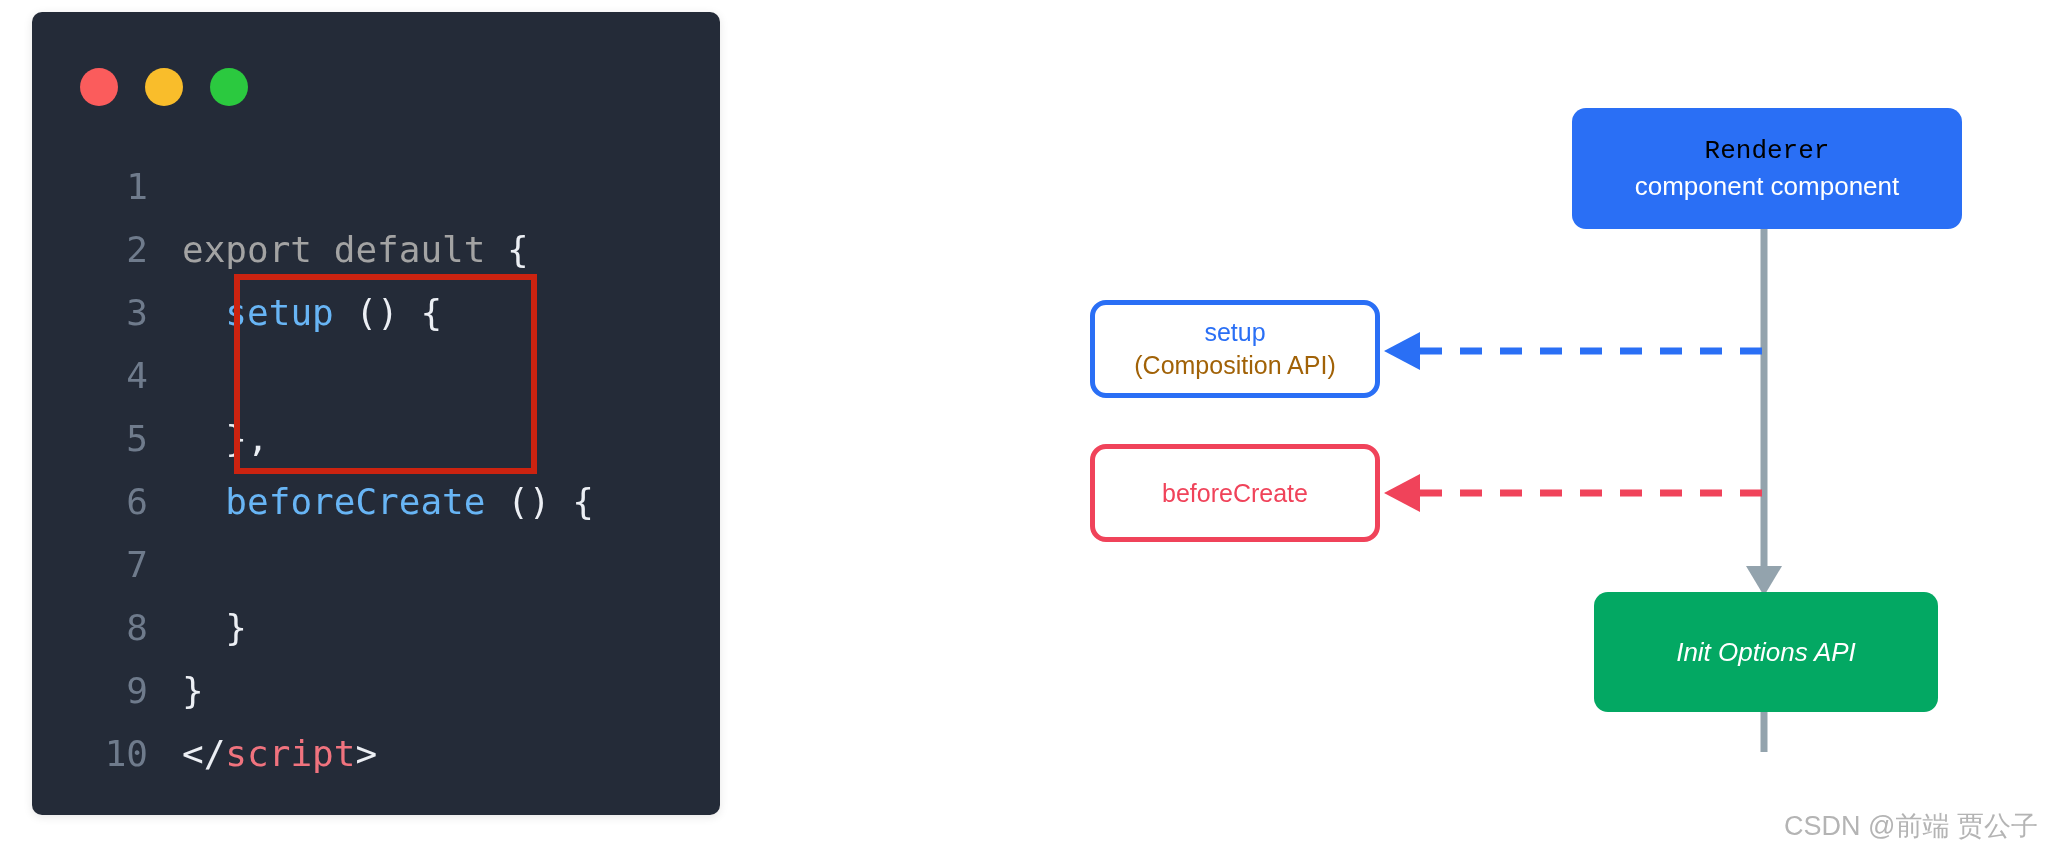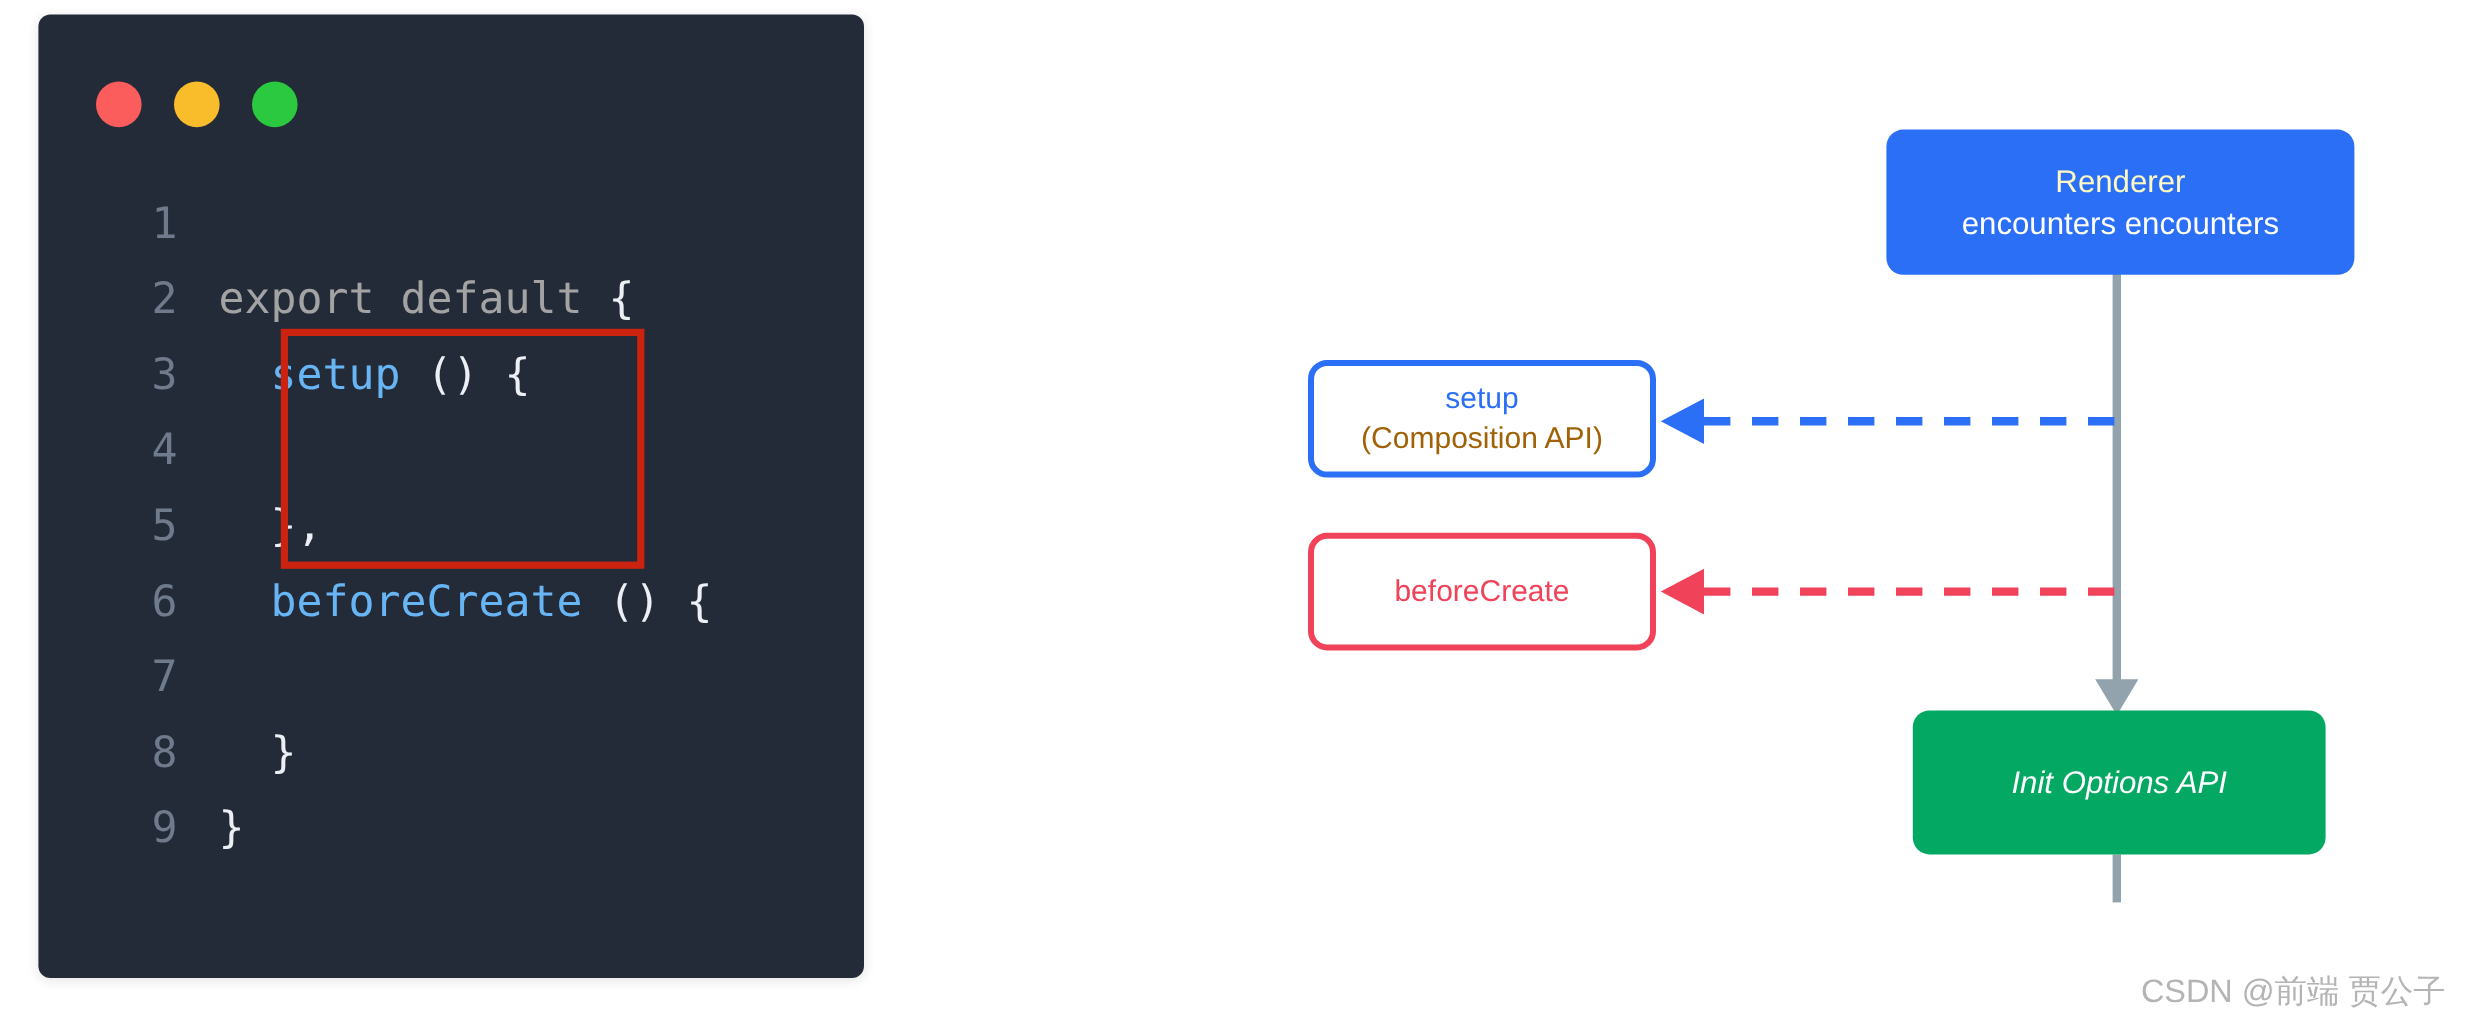--- a/index.html
+++ b/index.html
@@ -191,20 +191,21 @@
   <div id="code-body">
       <div class="code-line"><span class="lineno">1</span></div>
       <div class="code-line"><span class="lineno">2</span><span class="linecode"><span class="tok-kw">export default </span><span class="tok-punct">{</span></span></div>
       <div class="code-line"><span class="lineno">3</span><span class="linecode"><span class="tok-white">  </span><span class="tok-fn">setup</span><span class="tok-punct"> () {</span></span></div>
       <div class="code-line"><span class="lineno">4</span><span class="linecode"><span class="tok-white"></span></span></div>
       <div class="code-line"><span class="lineno">5</span><span class="linecode"><span class="tok-punct">  },</span></span></div>
       <div class="code-line"><span class="lineno">6</span><span class="linecode"><span class="tok-white">  </span><span class="tok-fn">beforeCreate</span><span class="tok-punct"> () {</span></span></div>
       <div class="code-line"><span class="lineno">7</span><span class="linecode"><span class="tok-white"></span></span></div>
       <div class="code-line"><span class="lineno">8</span><span class="linecode"><span class="tok-punct">  }</span></span></div>
       <div class="code-line"><span class="lineno">9</span><span class="linecode"><span class="tok-punct">}</span></span></div>
+      <div class="code-line"><span class="lineno">10</span><span class="linecode"><span class="tok-white">&lt;/</span><span class="tok-tag">script</span><span class="tok-white">&gt;</span></span></div>
     </div>
 
   <div id="code-highlight" style="border-color: rgb(204, 35, 16);"></div>
 </div>
 
 <div id="diagram-connectors">
   <svg width="2054" height="856" style="position:absolute;left:0;top:0;pointer-events:none;">
 
     <line x1="1764" y1="228" x2="1764" y2="568" stroke="#93a3ad" stroke-width="7"></line>
     <polygon points="1746,566 1782,566 1764,596" fill="#93a3ad"></polygon>
@@ -213,22 +214,22 @@
 
     <line x1="1762" y1="351" x2="1412" y2="351" stroke="#2a6ff5" stroke-width="7" stroke-dasharray="22 18"></line>
     <polygon points="1384,351 1420,332 1420,370" fill="#2a6ff5"></polygon>
 
     <line x1="1762" y1="493" x2="1412" y2="493" stroke="#f0435a" stroke-width="7" stroke-dasharray="22 18"></line>
     <polygon points="1384,493 1420,474 1420,512" fill="#f0435a"></polygon>
   </svg>
 </div>
 
 <div id="box-renderer" class="node-label" style="background: rgb(42, 111, 245);">
-  <span class="txt" style="color: #fef9c3;">Renderer</span>
-  <span class="txt" style="color: rgb(255, 255, 255);">encounters encounters</span>
+  <span class="txt" style="color: #000000; font-family: Liberation Mono, monospace;">Renderer</span>
+  <span class="txt" style="color: rgb(255, 255, 255);">component component</span>
 </div>
 
 <div id="box-setup" class="node-label" style="border-color: rgb(42, 111, 245); background: rgb(255, 255, 255);">
   <span class="txt" style="color: rgb(42, 111, 245);">setup</span>
   <span class="txt" style="color: #a16207;">(Composition API)</span>
 </div>
 
 <div id="box-beforecreate" class="node-label" style="border-color: rgb(240, 67, 90); background: rgb(255, 255, 255);">
   <span class="txt" style="color: rgb(240, 67, 90);">beforeCreate</span>
 </div>

